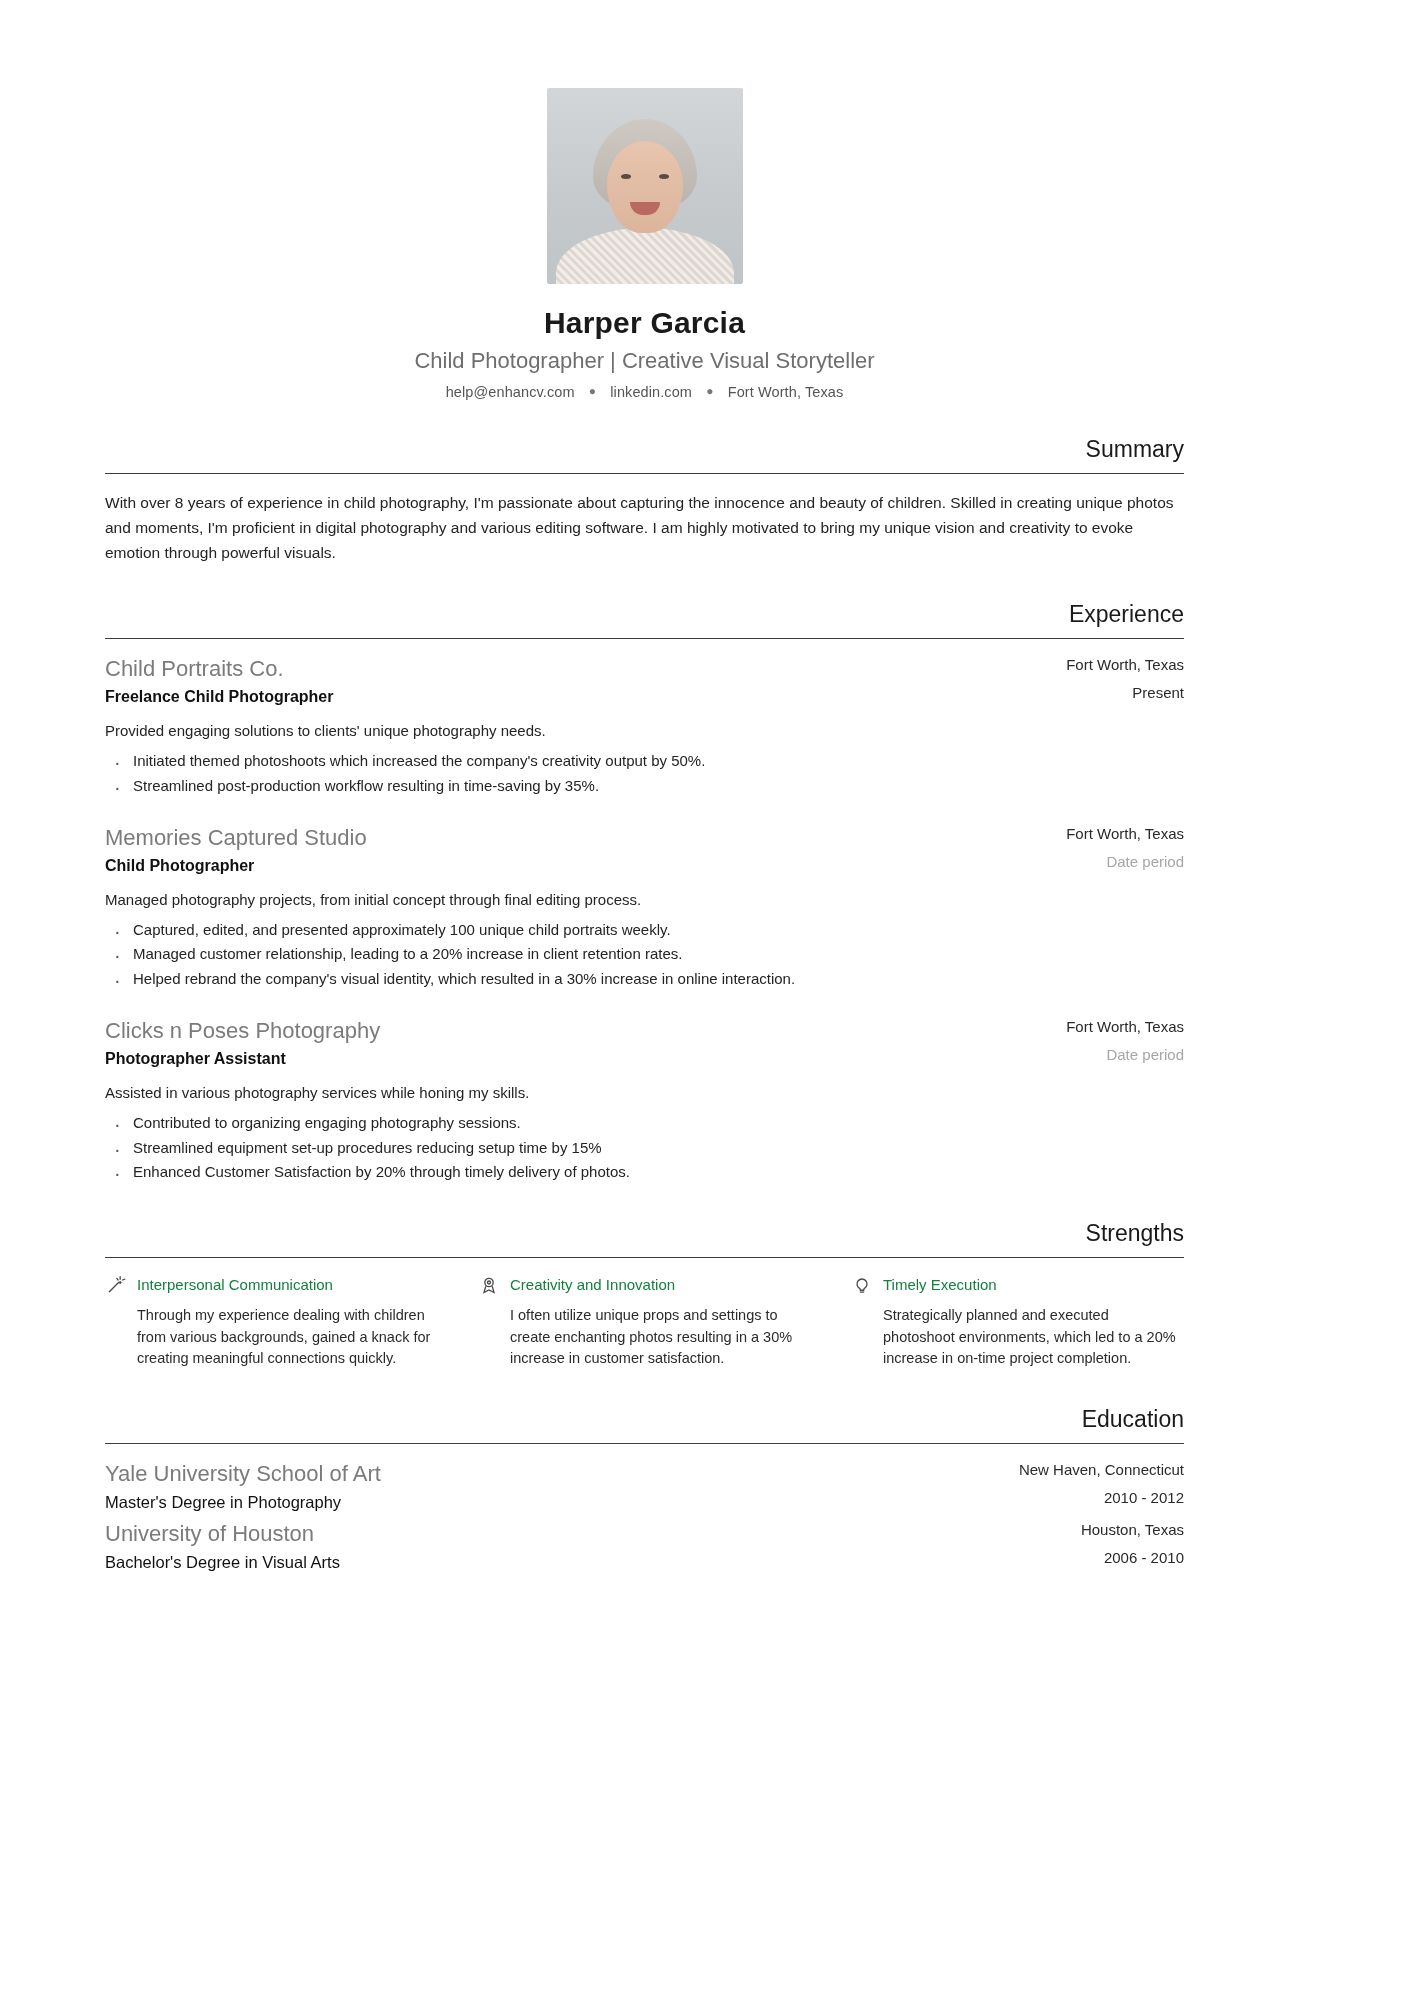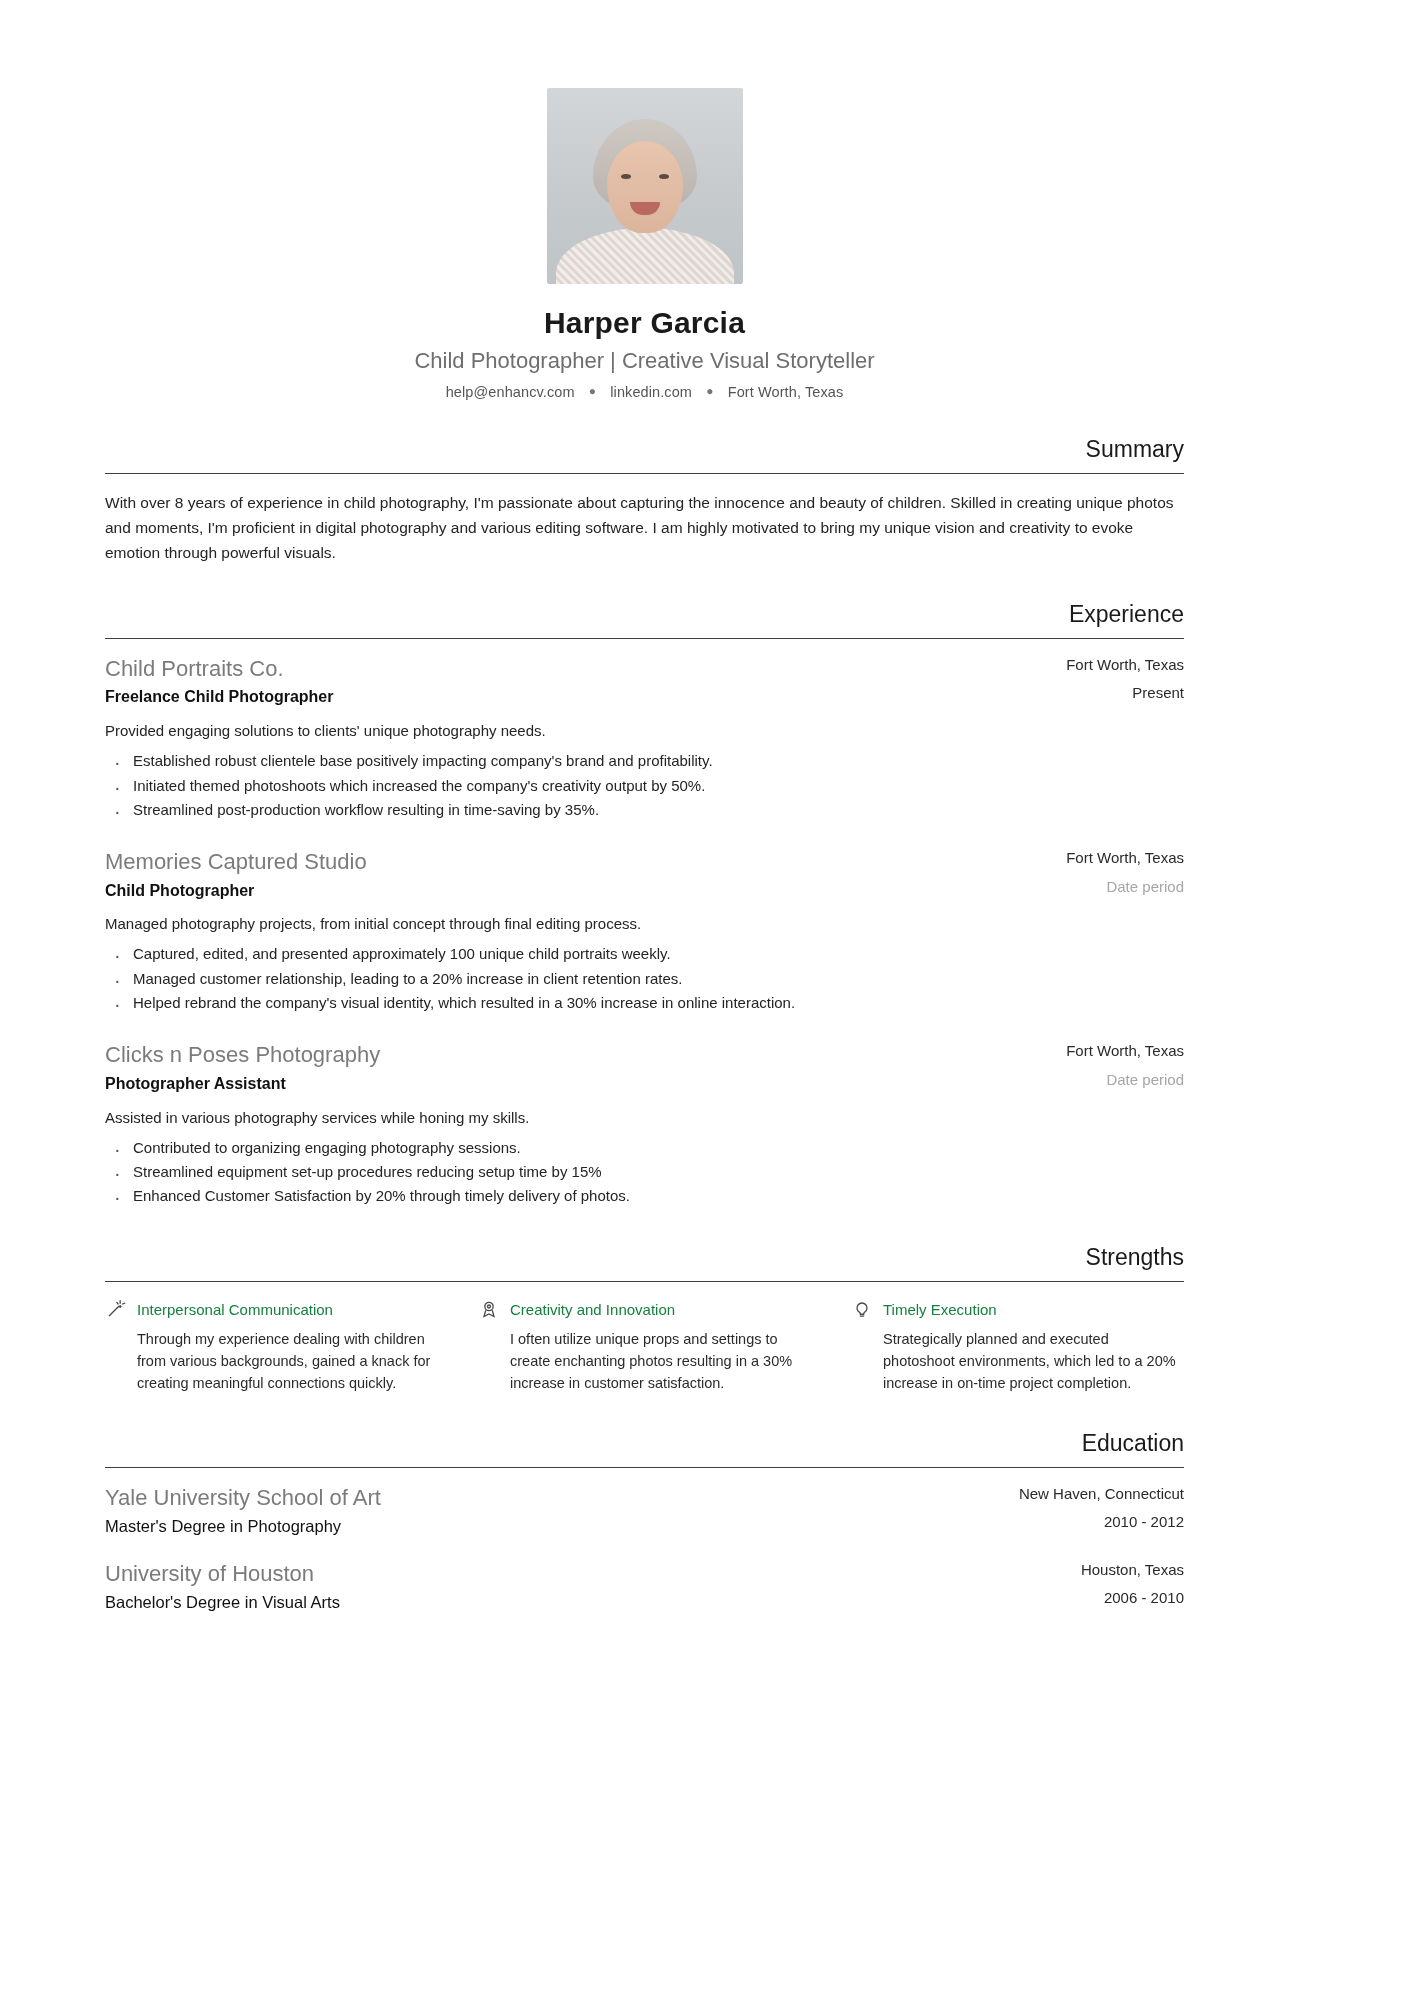--- a/index.html
+++ b/index.html
@@ -253,21 +253,21 @@
     line-height: 1.5;
     color: #2b2b2b;
     padding-left: 32px;
   }
 
   
   .edu {
     display: flex;
     justify-content: space-between;
     align-items: flex-start;
-    margin-bottom: 22px;
+    margin-bottom: 6px;
   }
   .edu:last-child { margin-bottom: 0; }
   .school {
     font-size: 22px;
     color: #7b7b7b;
     font-weight: normal;
     line-height: 1.25;
     margin-bottom: 5px;
   }
   .degree {
@@ -329,21 +329,20 @@
           <div class="company">Child Portraits Co.</div>
           <div class="role">Freelance Child Photographer</div>
         </div>
         <div class="job-right">
           <div class="location">Fort Worth, Texas</div>
           <div class="period">Present</div>
         </div>
       </div>
       <div class="job-desc">Provided engaging solutions to clients' unique photography needs.</div>
       <ul class="bullets">
-        <li>Established robust clientele base positively impacting company's brand and profitability.</li>
         <li>Initiated themed photoshoots which increased the company's creativity output by 50%.</li>
         <li>Streamlined post-production workflow resulting in time-saving by 35%.</li>
       </ul>
     </div>
 
     <div class="job">
       <div class="job-head">
         <div class="job-left">
           <div class="company">Memories Captured Studio</div>
           <div class="role">Child Photographer</div>

